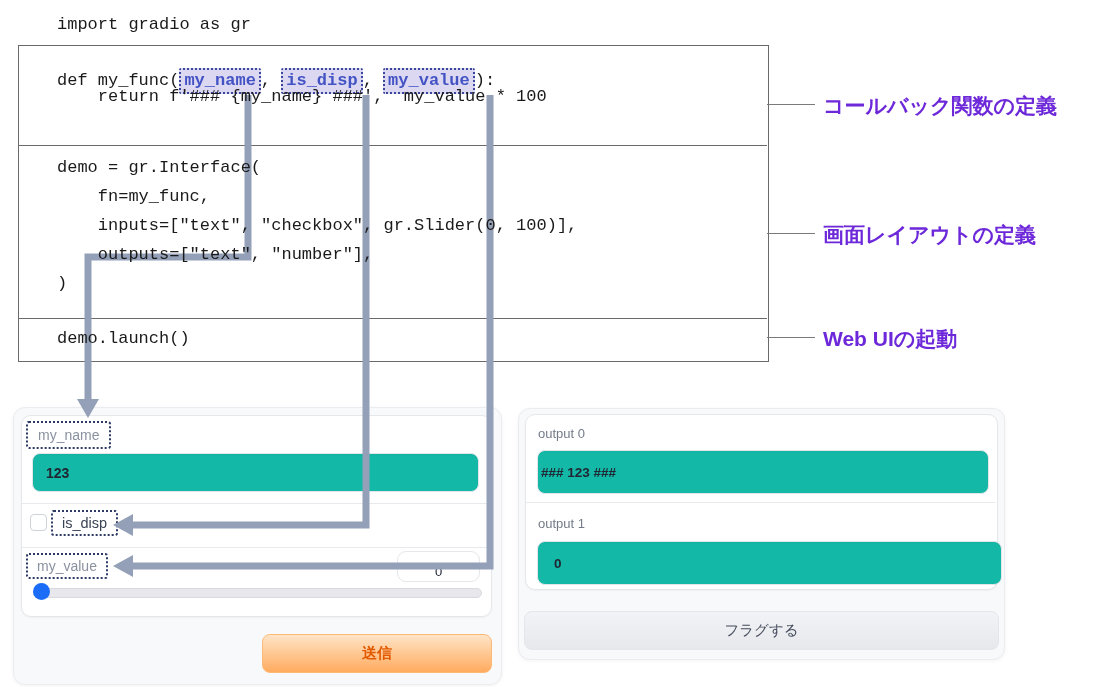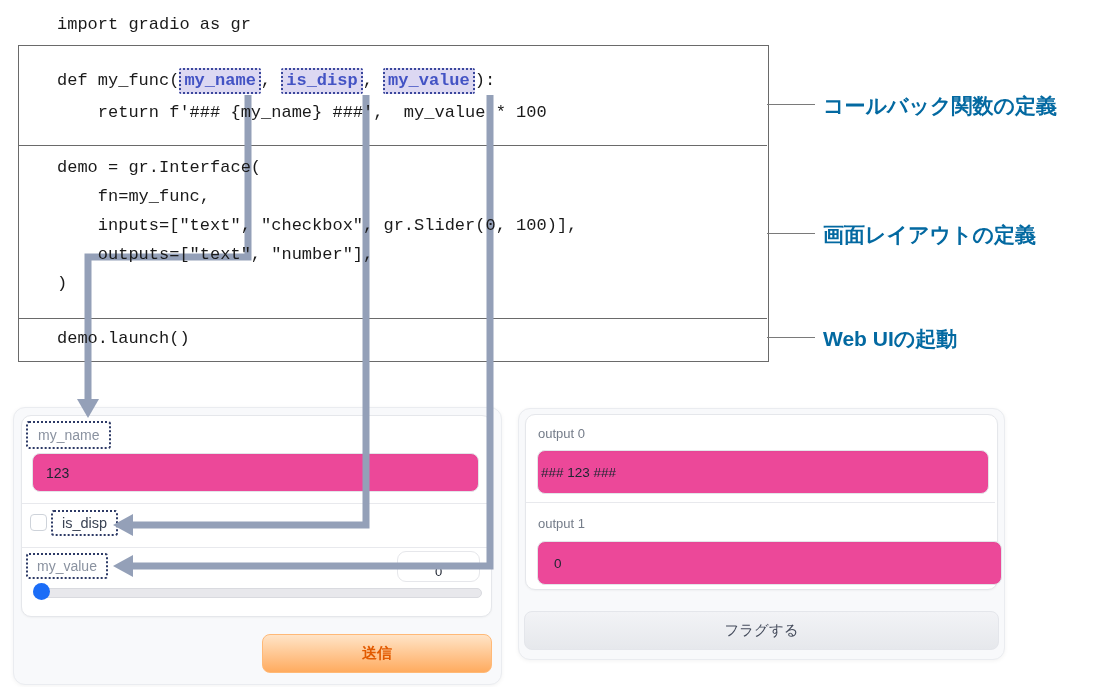--- a/index.html
+++ b/index.html
@@ -7,34 +7,34 @@
           font-family:"Liberation Sans","DejaVu Sans",sans-serif;}
   
   .codeline{position:absolute;left:57px;white-space:pre;font-family:"Liberation Mono","DejaVu Sans Mono",monospace;
             font-size:17px;line-height:24px;color:#1a1a1a;z-index:30;}
   .code-box{position:absolute;left:18px;top:45px;width:749px;height:315px;border:1px solid #6a6a6a;background:#fff;z-index:10;}
   .code-divider{position:absolute;left:18px;width:749px;height:1px;background:#6a6a6a;z-index:12;}
   .param-hl{display:inline-block;background:#dcd8f2;border:2px dotted #3a479c;border-radius:2px;
             padding:1px 3px;color:#4353c4;font-weight:bold;line-height:20px;}
   
   .callout-line{position:absolute;width:48px;height:1px;background:#7a7a7a;z-index:30;}
-  .callout-text{position:absolute;left:823px;font-size:21px;font-weight:bold;color:#0369a1;z-index:30;white-space:nowrap;}
+  .callout-text{position:absolute;left:823px;font-size:21px;font-weight:bold;color:#6d28d9;z-index:30;white-space:nowrap;}
   
   .arrows{position:absolute;left:0;top:0;z-index:20;pointer-events:none;}
   
   .outer-card{position:absolute;background:#f8f9fb;border:1px solid #eaecf0;border-radius:12px;
               box-shadow:0 1px 4px rgba(0,0,0,0.05);z-index:10;}
   .inner-panel{position:absolute;background:#fff;border:1px solid #e5e7eb;border-radius:10px;
                box-shadow:0 1px 2px rgba(0,0,0,0.04);z-index:11;}
   .panel-divider{position:absolute;height:1px;background:#e8e9ed;z-index:12;}
   .dotted-label{position:absolute;border:2px dotted #2d3a66;border-radius:3px;background:transparent;
                 font-size:14px;color:#8a92a0;padding:4px 10px;z-index:13;white-space:nowrap;}
-  .textbox{position:absolute;background:#ec4899;border:1px solid #e3e5e9;border-radius:8px;
+  .textbox{position:absolute;background:#14b8a6;border:1px solid #e3e5e9;border-radius:8px;
            box-shadow:inset 0 1px 2px rgba(0,0,0,0.03);font-size:14px;color:#202633;z-index:13;
-           font-family:"Liberation Sans","DejaVu Sans",sans-serif;}
+           font-family:"Liberation Sans","DejaVu Sans",sans-serif;font-weight:bold;}
   input.textbox{outline:none;padding:0 0 0 13px;}
   .block-label{position:absolute;font-size:13px;color:#747c89;z-index:13;}
   .btn{position:absolute;border-radius:8px;font-size:15px;cursor:pointer;z-index:13;
        font-family:"Liberation Sans","DejaVu Sans",sans-serif;
        display:flex;align-items:center;justify-content:center;}
   .btn-secondary{background:linear-gradient(180deg,#f8f8fa,#e9e9ee);border:1px solid #dbdbe2;color:#454c5c;font-weight:500;}
   .btn-primary{background:linear-gradient(180deg,#ffe4c7,#ffab5f);border:1px solid #ffb977;color:#e25a00;font-weight:bold;}
   .btn-flag{background:linear-gradient(180deg,#f2f3f6,#e6e8ec);border:1px solid #e4e6eb;color:#454c5c;font-weight:500;font-size:14.5px;}
   .checkbox{position:absolute;left:30px;top:514px;width:17px;height:17px;background:#fff;
             border:1px solid #ced3da;border-radius:4px;z-index:13;appearance:none;-webkit-appearance:none;margin:0;}
@@ -50,21 +50,21 @@
 
 <div class="canvas">
 
   <div class="codeline" style="top:13px">import gradio as gr</div>
 
   <div class="code-box"></div>
   <div class="code-divider" style="top:145px"></div>
   <div class="code-divider" style="top:318px"></div>
 
   <div class="codeline" style="top:68px"><span>def my_func(</span><span class="param-hl">my_name</span><span>, </span><span class="param-hl">is_disp</span><span>, </span><span class="param-hl">my_value</span><span>):</span></div>
-  <div class="codeline" style="top:101px">    return f'### {my_name} ###',  my_value * 100</div>
+  <div class="codeline" style="top:85px">    return f'### {my_name} ###',  my_value * 100</div>
 
   <div class="codeline" style="top:156px">demo = gr.Interface(</div>
   <div class="codeline" style="top:185px">    fn=my_func,</div>
   <div class="codeline" style="top:214px">    inputs=["text", "checkbox", gr.Slider(0, 100)],</div>
   <div class="codeline" style="top:243px">    outputs=["text", "number"],</div>
   <div class="codeline" style="top:272px">)</div>
 
   <div class="codeline" style="top:327px">demo.launch()</div>
 
   <div class="callout-line" style="left:767px;top:104px"></div>

